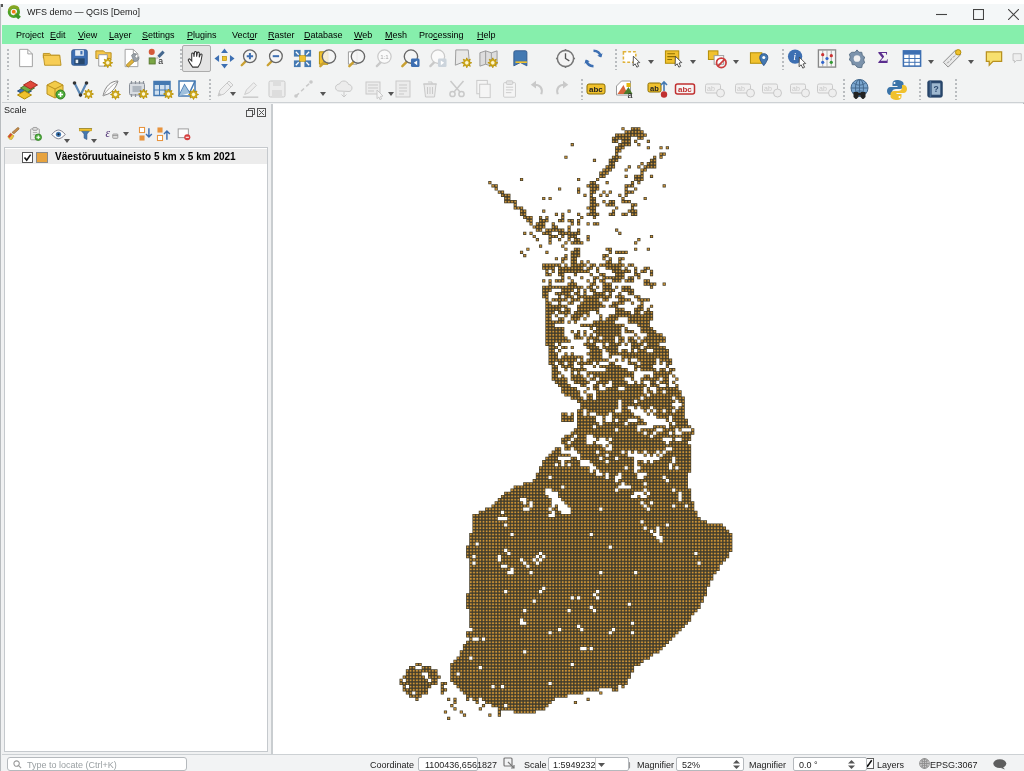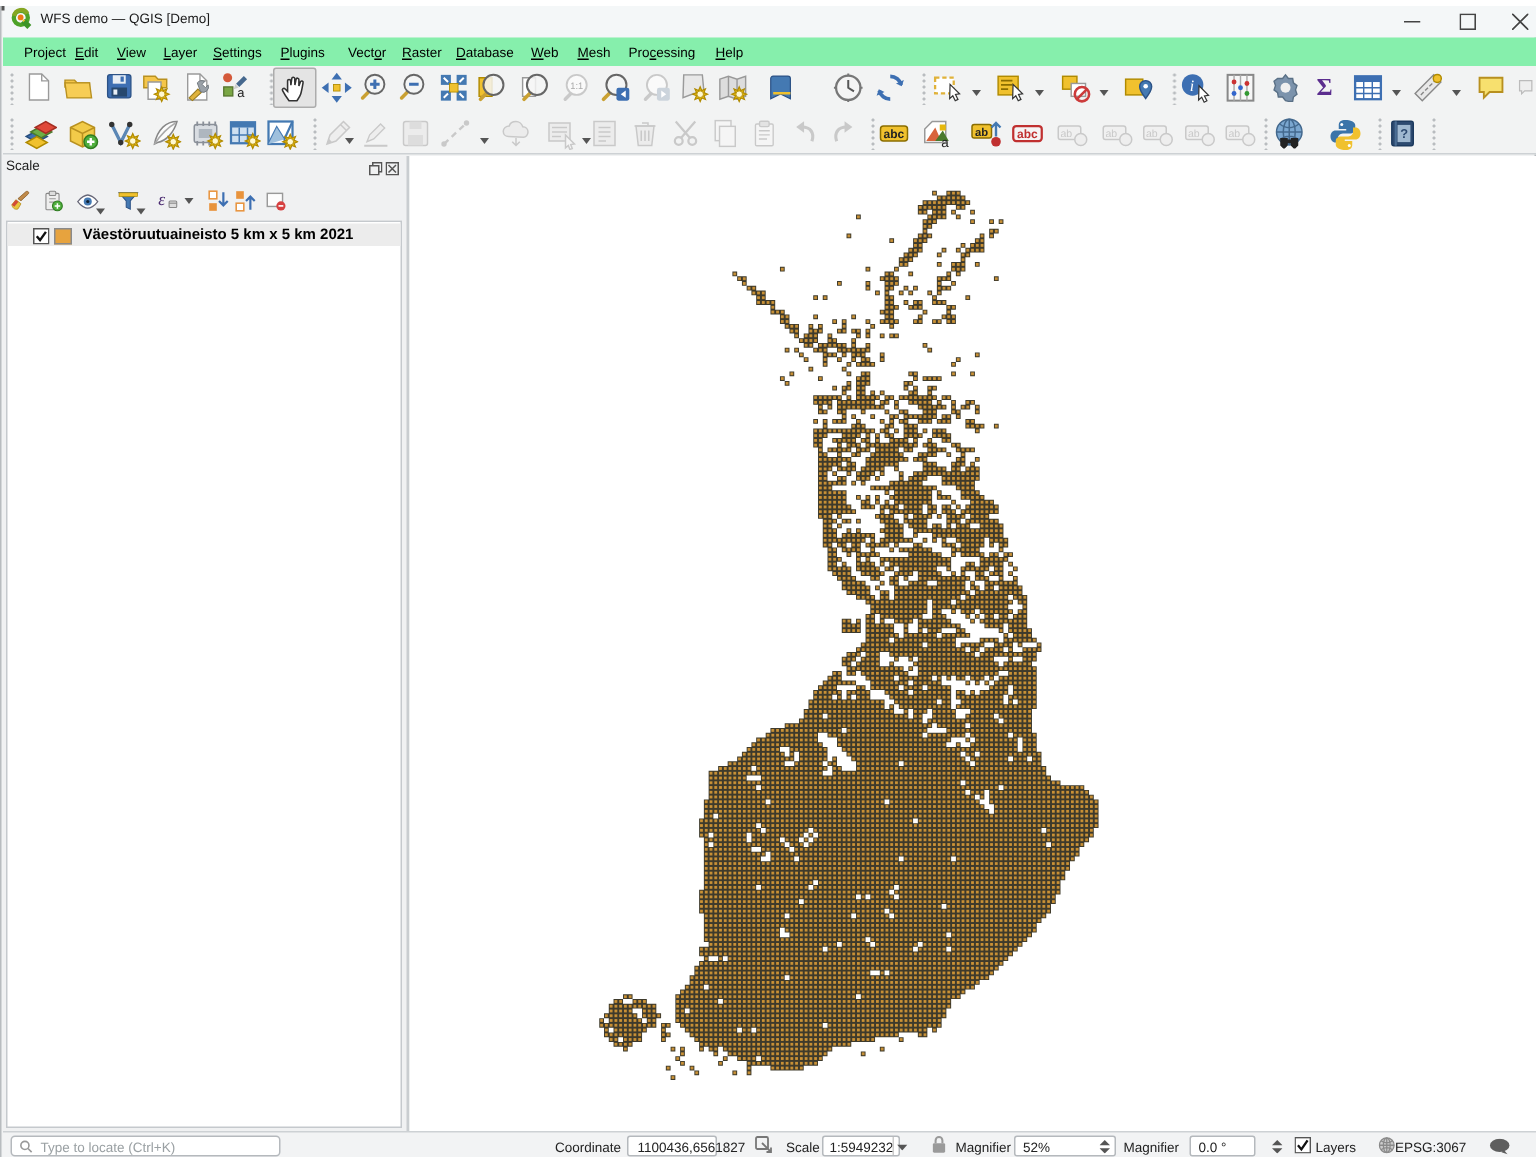--- a/index.html
+++ b/index.html
@@ -508,41 +508,41 @@
     </div>
     <span class="sp" style="left:369px">Coordinate</span>
     <div class="box" style="left:417px;width:60px">
         <span class="bt" style="left:6px">1100436,6561827</span>
       </div>
     <svg width="13" height="13" style="position:absolute;left:502px;top:753px" viewBox="0 0 13 13">
         <rect x="1" y="1" width="8" height="8" rx="1" fill="none" stroke="#777" stroke-width="1.2"></rect>
         <path d="M5 5l6 6M11 8v3h-3" stroke="#777" stroke-width="1.2" fill="none"></path>
       </svg>
     <span class="sp" style="left:523px">Scale</span>
-    <div class="box" style="left:547px;width:52px">
+    <div class="box" style="left:547px;width:81px">
         <span class="bt" style="left:4px">1:5949232</span>
       <span style="position:absolute;left:46px;top:0;width:13px;height:12px;border-left:1px solid #ccc"></span>
       <svg width="7" height="4" style="position:absolute;left:49px;top:5px" viewBox="0 0 7 4">
           <path d="M0 0l3.5 4L7 0z" fill="#555"></path>
         </svg>
     </div>
     <svg width="10" height="12" style="position:absolute;left:620px;top:753px" viewBox="0 0 11 13">
       <rect x="1" y="5.5" width="9" height="7" rx="1" fill="#9a9a9a"></rect>
       <path d="M3 5.5V3.5a2.5 2.5 0 015 0v2" fill="none" stroke="#9a9a9a" stroke-width="1.5"></path>
     </svg>
     <span class="sp" style="left:636px">Magnifier</span>
     <div class="box" style="left:675px;width:68px">
         <span class="bt" style="left:5px">52%</span>
       <svg width="7" height="9" style="position:absolute;left:56px;top:2px" viewBox="0 0 7 9">
           <path d="M0 3.5L3.5 0 7 3.5z" fill="#555"></path>
           <path d="M0 5.5L3.5 9 7 5.5z" fill="#555"></path>
         </svg>
     </div>
     <span class="sp" style="left:748px">Magnifier</span>
-    <div class="box" style="left:792px;width:44px">
+    <div class="box" style="left:792px;width:74px">
         <span class="bt" style="left:5px">0.0 °</span>
       <svg width="7" height="9" style="position:absolute;left:54px;top:2px" viewBox="0 0 7 9">
           <path d="M0 3.5L3.5 0 7 3.5z" fill="#555"></path>
           <path d="M0 5.5L3.5 9 7 5.5z" fill="#555"></path>
         </svg>
     </div>
     <svg width="11" height="11" style="position:absolute;left:862px;top:754px" viewBox="0 0 12 12">
       <rect x="0.5" y="0.5" width="11" height="11" fill="#fff" stroke="#555"></rect>
       <path d="M2.5 6l2.5 3L9.5 2.5" stroke="#111" stroke-width="1.7" fill="none"></path>
     </svg>

